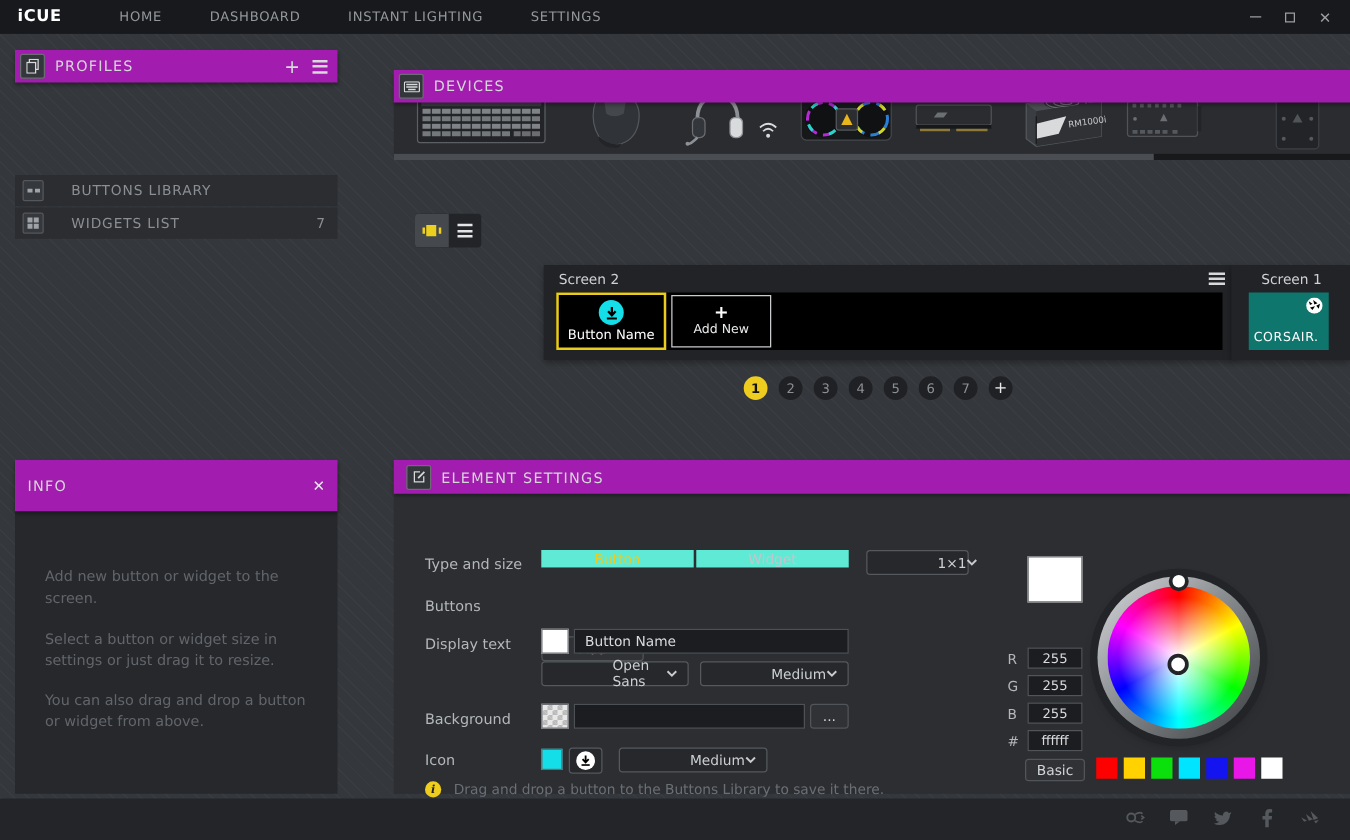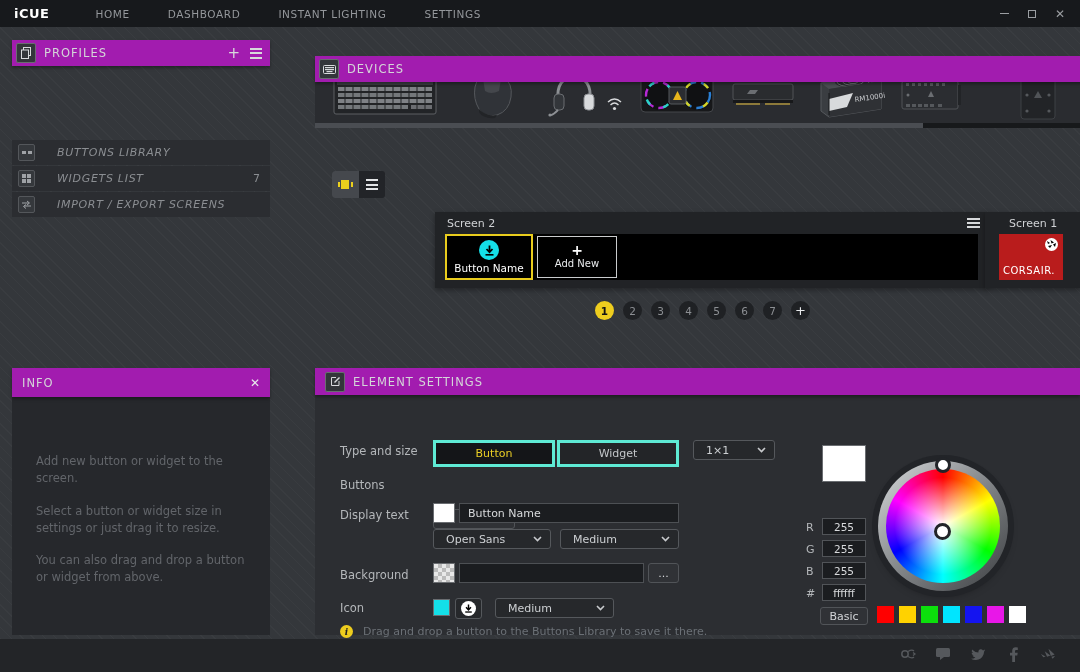--- a/index.html
+++ b/index.html
@@ -41,21 +41,21 @@
   .profile-row { position:absolute; left:12px; top:68px; width:258px; height:52px; background:#313438;
                  display:flex; align-items:flex-start; cursor:pointer; box-shadow:0 2px 3px rgba(0,0,0,.3); }
   .profile-iconcell { width:52px; height:52px; background:#292b2e; display:flex; align-items:center; justify-content:center; }
   .profile-name { color:#e8eaec; font-size:13px; margin:10px 0 0 18px; }
 
   
   .side-item { position:absolute; left:12px; width:258px; height:25px; background:#2b2d31;
                display:flex; align-items:center; cursor:pointer; }
   .side-icon { width:17px; height:17px; border:1px solid #54575b; border-radius:2px; background:#35383c;
                margin:0 0 0 6px; display:flex; align-items:center; justify-content:center; }
-  .side-label { color:#8b8e92; font-size:11px; letter-spacing:.7px; margin-left:22px;font-style:italic; }
+  .side-label { color:#8b8e92; font-size:11px; letter-spacing:.7px; margin-left:22px; }
   .side-count { margin-left:auto; margin-right:10px; color:#8b8e92; font-size:11px; }
   .dash-glyph { display:flex; gap:2px; }
   .dash-glyph span { width:4px; height:2.5px; background:#9fa2a6; }
   .grid-glyph { display:grid; grid-template-columns:4px 4px; grid-gap:1.5px; }
   .grid-glyph span { width:4px; height:4px; background:#9fa2a6; }
 
   
   .devices-head { left:315px; top:56px; width:836px; }
   .devices-body { position:absolute; left:315px; top:66px; width:765px; height:57px; background:#2a2c30; }
   .dev { position:absolute; top:0; height:57px; display:flex; align-items:center; justify-content:center; cursor:pointer; }
@@ -83,21 +83,21 @@
   .screen2-burger { position:absolute; right:8px; top:6px; }
   .strip { position:absolute; left:10px; top:22px; width:533px; height:46px; background:#000; display:flex; }
   .tile-btn { width:88px; height:46px; border:2px solid #e9cc1d; background:#000; cursor:pointer;
               display:flex; flex-direction:column; align-items:center; justify-content:center; gap:2px; }
   .tile-btn .lbl { color:#fff; font-size:10.5px; }
   .cyan-circle { width:20px; height:20px; border-radius:50%; background:#14dfe8; display:flex; align-items:center; justify-content:center; }
   .tile-add { width:80px; height:42px; margin:2px 0 0 4px; border:1px solid #c9cbcd; background:#000; cursor:pointer;
               display:flex; flex-direction:column; align-items:center; justify-content:center; gap:3px; }
   .tile-add .plus { color:#fff; font-size:14px; font-weight:bold; line-height:10px; }
   .tile-add .lbl { color:#e8eaec; font-size:10px; }
-  .screen1-box { position:absolute; left:14px; top:22px; width:64px; height:46px; background:#b91c1c; cursor:pointer; }
+  .screen1-box { position:absolute; left:14px; top:22px; width:64px; height:46px; background:#0f766e; cursor:pointer; }
   .screen1-box .corsair-mini { position:absolute; right:4px; top:4px; }
   .screen1-box .lbl { position:absolute; left:4px; bottom:4px; color:#fff; font-size:10px; letter-spacing:.5px; }
 
   
   .pager { position:absolute; left:595px; top:301px; display:flex; gap:9px; }
   .pg { width:19px; height:19px; border-radius:50%; background:#1f2124; color:#8c8f93; font-size:10.5px;
         display:flex; align-items:center; justify-content:center; cursor:pointer; }
   .pg-active { background:#eecd1e; color:#141414; font-weight:bold; }
   .pg-plus { color:#e8eaec; font-size:13px; }
 
@@ -106,26 +106,26 @@
   .info-close { margin-left:auto; margin-right:10px; color:#e8eaec; font-size:12px; font-weight:bold; cursor:pointer; }
   .info-body { position:absolute; left:12px; top:395px; width:258px; height:240px; background:#26282c; }
   .info-body p { color:#62656a; font-size:11.5px; line-height:1.5; margin:0 22px 15px 24px; }
   .info-body p:first-child { margin-top:58px; }
 
   
   .es-head { left:315px; top:368px; width:765px; height:27px; }
   .es-body { position:absolute; left:315px; top:395px; width:765px; height:240px; background:#2c2e32; }
   .es-label { position:absolute; color:#b4b7ba; font-size:11.5px; }
   .seg { position:absolute; left:118px; top:45px; display:flex; gap:2px; }
-  .seg-cell { width:122px; height:27px; border:3px solid #5eead4; display:flex; align-items:center; justify-content:center;
+  .seg-cell { width:122px; height:14px; border:7px solid #5eead4; display:flex; align-items:center; justify-content:center;
               font-size:11px; cursor:pointer; }
   .seg-sel { background:#141518; color:#e9cd25; }
   .seg-un { background:#232528; color:#c3c6c9; }
   .dd { position:absolute; height:20px; background:#26282b; border:1px solid #55585c; border-radius:3px;
-        display:flex; align-items:center; cursor:pointer; }
+        display:flex; align-items:center; cursor:pointer;padding-left:44px; }
   .dd .dd-text { color:#cdd0d3; font-size:11px; margin-left:12px; }
   .dd .chev { margin-left:auto; margin-right:8px; }
   .btn { position:absolute; height:20px; background:#303236; border:1px solid #515458; border-radius:3px;
          color:#d2d4d7; font-size:11px; display:flex; align-items:center; justify-content:center; cursor:pointer; }
   .txt-input { position:absolute; height:20px; background:#1b1d20; border:1px solid #4d5054; color:#d8dadc;
                font-size:11px; padding:0 8px; font-family:"DejaVu Sans",sans-serif; }
   .swatch { position:absolute; border:1px solid #6a6d71; cursor:pointer; }
   .checker { background:#e8e8e8;
              background-image:linear-gradient(45deg,#bbb 25%,transparent 25%,transparent 75%,#bbb 75%),
                               linear-gradient(45deg,#bbb 25%,transparent 25%,transparent 75%,#bbb 75%);
@@ -221,29 +221,20 @@
     <div class="side-icon">
         <span class="grid-glyph">
           <span></span>
           <span></span>
           <span></span>
           <span></span>
         </span>
       </div>
     <div class="side-label">WIDGETS LIST</div>
     <div class="side-count">7</div>
-  </div>
-  <div class="side-item" style="top:192px;">
-    <div class="side-icon">
-      <svg width="11" height="9" viewBox="0 0 11 9">
-          <path d="M1 3h7M6 1l2.5 2L6 5" stroke="#9fa2a6" fill="none"></path>
-          <path d="M10 6H3M5 4.5L2.5 6.5 5 8.5" stroke="#9fa2a6" fill="none"></path>
-        </svg>
-    </div>
-    <div class="side-label">IMPORT / EXPORT SCREENS</div>
   </div>
 
   <div class="phead devices-head">
     <div class="icon-box">
       <svg width="13" height="9" viewBox="0 0 13 9">
           <rect x="0.5" y="0.5" width="12" height="8" rx="1" fill="none" stroke="#d8dadc"></rect>
           <rect x="2" y="2" width="9" height="1.2" fill="#d8dadc"></rect>
           <rect x="2" y="4" width="9" height="1.2" fill="#d8dadc"></rect>
           <rect x="3.5" y="6" width="6" height="1.2" fill="#d8dadc"></rect>
         </svg>
@@ -458,21 +449,21 @@
     <div class="pg pg-active">1</div>
     <div class="pg">2</div>
     <div class="pg">3</div>
     <div class="pg">4</div>
     <div class="pg">5</div>
     <div class="pg">6</div>
     <div class="pg">7</div>
     <div class="pg pg-plus">+</div>
   </div>
 
-  <div class="phead info-head" style="height:29px;">
+  <div class="phead info-head" style="height:41px;">
     <div class="ptitle" style="margin-left:10px;">INFO</div>
     <div class="info-close">✕</div>
   </div>
   <div class="info-body">
     <p>Add new button or widget to the screen.</p>
     <p>Select a button or widget size in settings or just drag it to resize.</p>
     <p>You can also drag and drop a button or widget from above.</p>
   </div>
 
   <div class="phead es-head" style="height:27px;">

